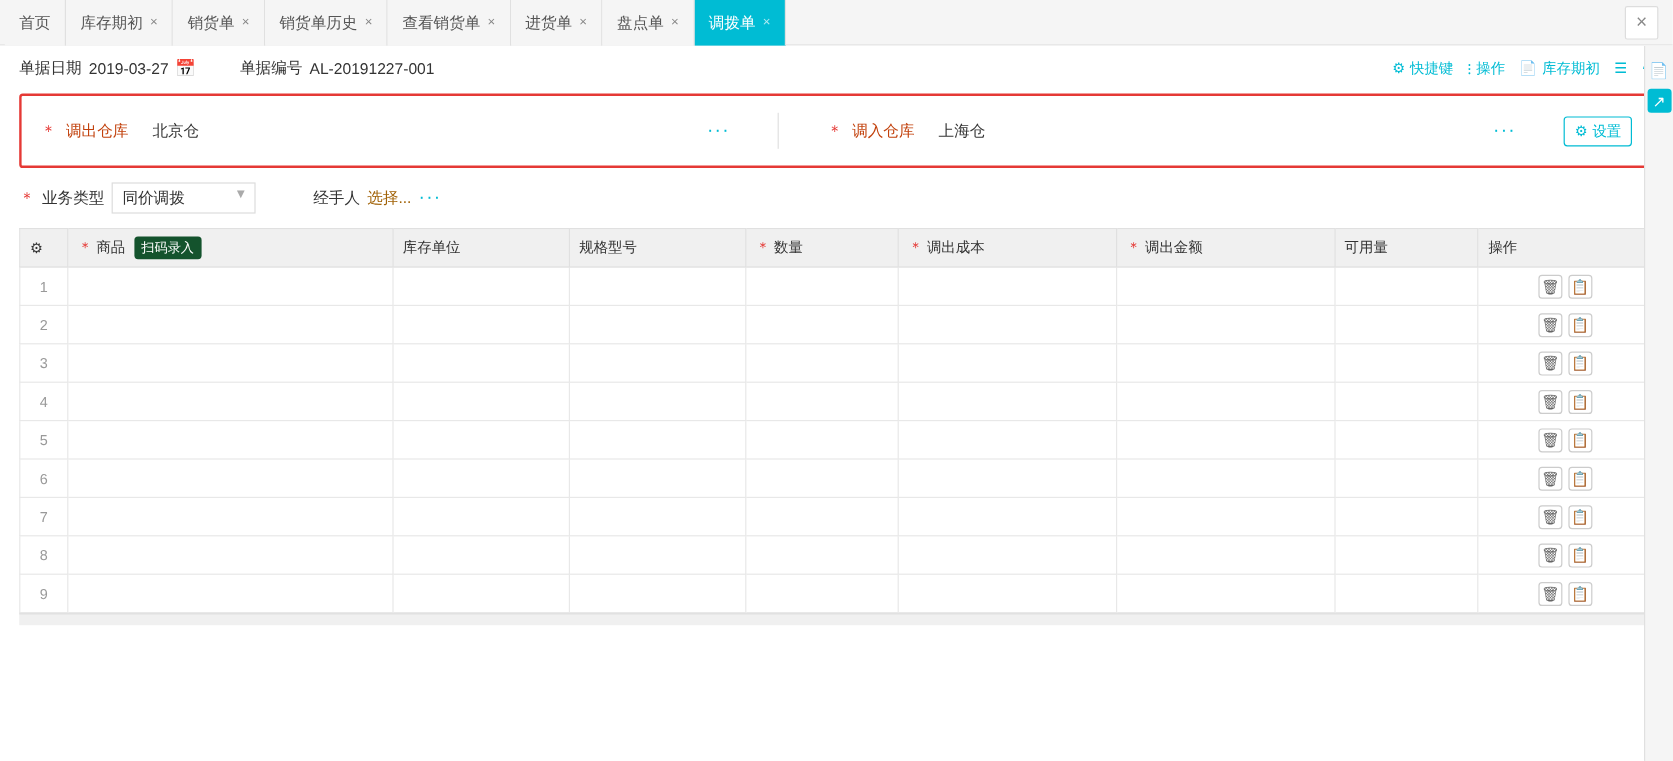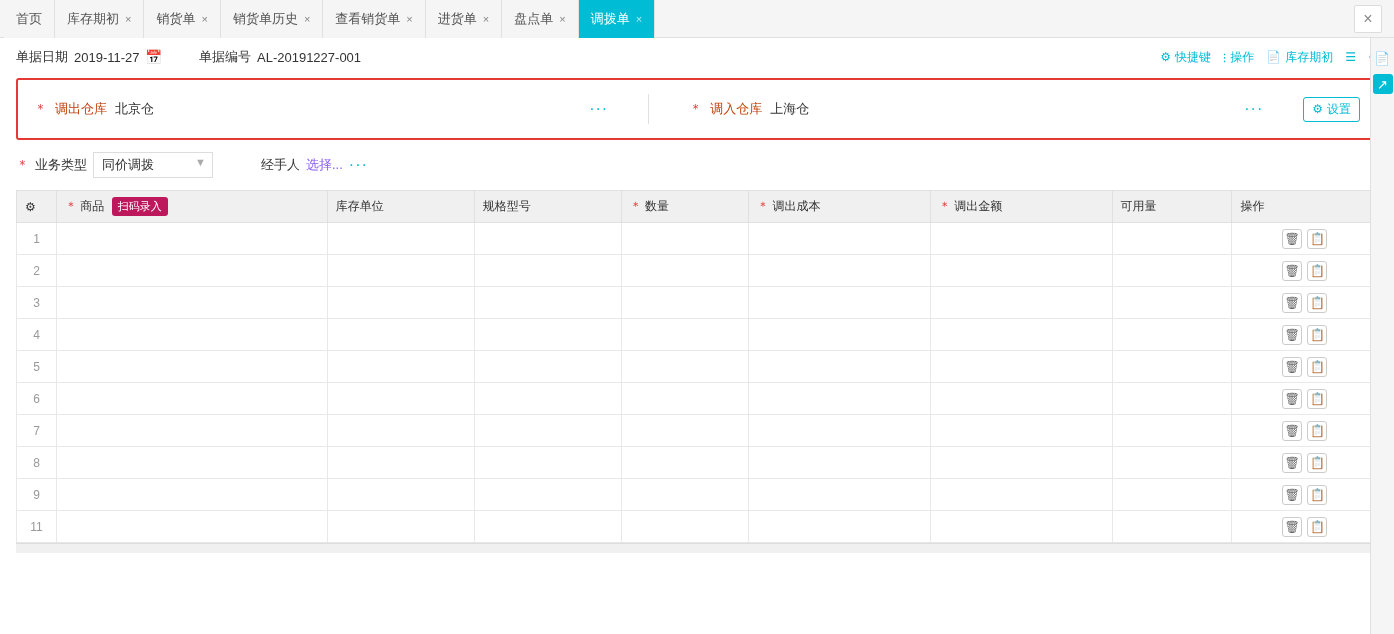--- a/index.html
+++ b/index.html
@@ -106,21 +106,21 @@
       gap: 40px;
     }
     .warehouse-field {
       display: flex;
       align-items: center;
       gap: 8px;
       flex: 1;
     }
     .warehouse-field .req { color: #e53935; font-size: 13px; }
     .warehouse-field .wh-label { color: #c2410c; }
-    .warehouse-field .wh-value { color: #333; font-weight: 500; margin-left: 0; }
+    .warehouse-field .wh-value { color: #333; font-weight: 500; margin-left: 12px; }
     .warehouse-field .dots-btn {
       margin-left: auto;
       color: #00bcd4;
       cursor: pointer;
       font-size: 16px;
       letter-spacing: 1px;
     }
     .warehouse-divider {
       width: 1px;
       height: 30px;
@@ -171,21 +171,21 @@
       color: #aaa;
       font-size: 11px;
     }
     .handler-field {
       display: flex;
       align-items: center;
       gap: 6px;
       margin-left: 32px;
     }
     .handler-placeholder {
-      color: #8b5cf6;
+      color: #a16207;
     }
     .handler-dots {
       color: #00bcd4;
       cursor: pointer;
       font-size: 16px;
       letter-spacing: 1px;
     }
 
     
     .data-table {
@@ -237,21 +237,21 @@
       font-size: 12px;
       color: #666;
       background: #fff;
       margin: 0 1px;
     }
     .gear-col {
       text-align: center;
       width: 40px;
     }
     .scan-btn {
-      background: #be185d;
+      background: #14532d;
       color: #fff;
       border: none;
       border-radius: 3px;
       padding: 2px 6px;
       font-size: 11px;
       cursor: pointer;
       margin-left: 4px;
     }
     .scrollbar-area {
       height: 10px;
@@ -326,21 +326,21 @@
   <div class="tab-bar-end">
     <div class="window-close-btn">×</div>
   </div>
 </div>
 
 <div class="main-content">
 
   <div class="form-header">
     <div class="form-field">
       <span>单据日期</span>
-      <span>2019-11-27</span>
+      <span>2019-03-27</span>
       <span class="calendar-icon">📅</span>
     </div>
     <div class="form-field">
       <span>单据编号</span>
       <span>AL-20191227-001</span>
     </div>
     <div class="header-right">
       <span>
         <span>⚙</span>
         <span>快捷键</span>
@@ -551,34 +551,20 @@
       <td></td>
       <td></td>
       <td></td>
       <td></td>
       <td></td>
       <td class="ops-col">
         <span class="action-icon">🗑</span>
         <span class="action-icon">📋</span>
       </td>
     </tr>
-        <tr>
-      <td class="row-num">11</td>
-      <td></td>
-      <td></td>
-      <td></td>
-      <td></td>
-      <td></td>
-      <td></td>
-      <td></td>
-      <td class="ops-col">
-        <span class="action-icon">🗑</span>
-        <span class="action-icon">📋</span>
-      </td>
-    </tr>
       </tbody>
   </table>
 
   <div class="scrollbar-area"></div>
 </div>
 
 <div class="right-panel">
   <div class="side-icon">📄</div>
   <div class="side-icon active">↗</div>
 </div>

